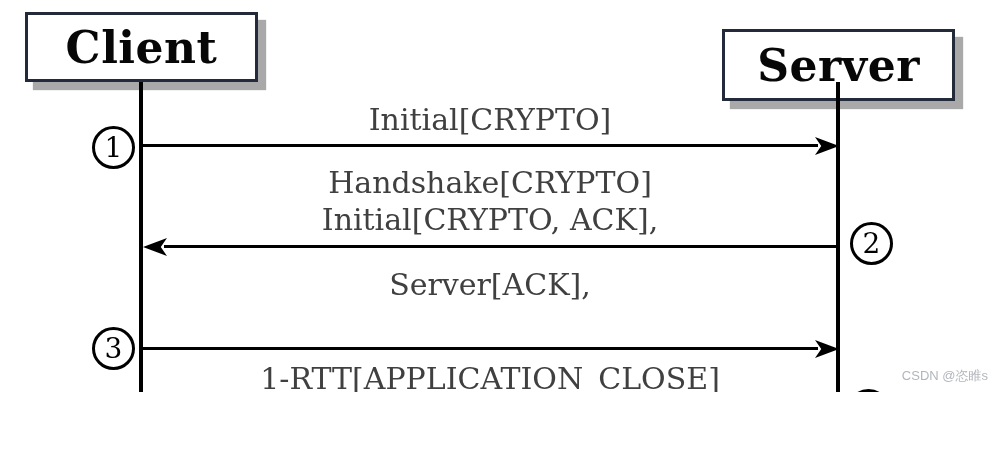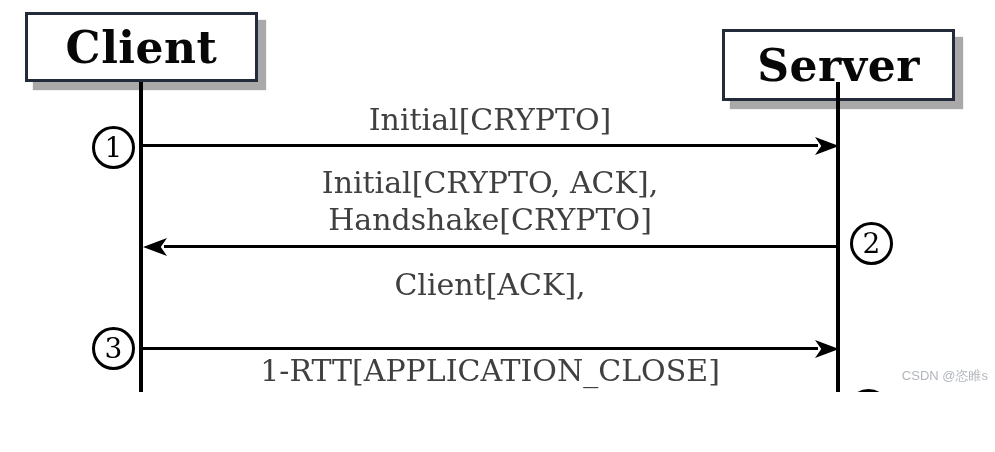--- a/index.html
+++ b/index.html
@@ -71,21 +71,21 @@
     left: 190px;
     width: 600px;
     text-align: center;
     font-size: 30px;
     line-height: 37px;
     color: #404040;
   }
   #m1-label { top: 101px; }
   #m2-label { top: 164px; }
   #m3-label { top: 266px; }
-  #m4-label { top: 352px; }
+  #m4-label { top: 360px; }
 
   
   .step-circle {
     position: absolute;
     box-sizing: border-box;
     width: 43px;
     height: 43px;
     border: 3px solid #000000;
     border-radius: 50%;
     background: #ffffff;
@@ -128,31 +128,31 @@
   <div class="msg-label" id="m1-label">
     <div>Initial[CRYPTO]</div>
   </div>
   <div class="msg-line" id="m1-line"></div>
   <div class="arrowhead right" id="m1-head"></div>
   <div class="step-circle" id="c1">
     <span>1</span>
   </div>
 
   <div class="msg-label" id="m2-label">
+    <div>Handshake[CRYPTO]</div>
     <div>Initial[CRYPTO, ACK],</div>
-    <div>Handshake[CRYPTO]</div>
   </div>
   <div class="msg-line" id="m2-line"></div>
   <div class="arrowhead left" id="m2-head"></div>
   <div class="step-circle" id="c2">
     <span>2</span>
   </div>
 
   <div class="msg-label" id="m3-label">
-    <div>Client[ACK],</div>
+    <div>Server[ACK],</div>
   </div>
   <div class="msg-line" id="m3-line"></div>
   <div class="arrowhead right" id="m3-head"></div>
   <div class="step-circle" id="c3">
     <span>3</span>
   </div>
 
   <div class="msg-label" id="m4-label">
     <div>1-RTT[APPLICATION_CLOSE]</div>
   </div>

